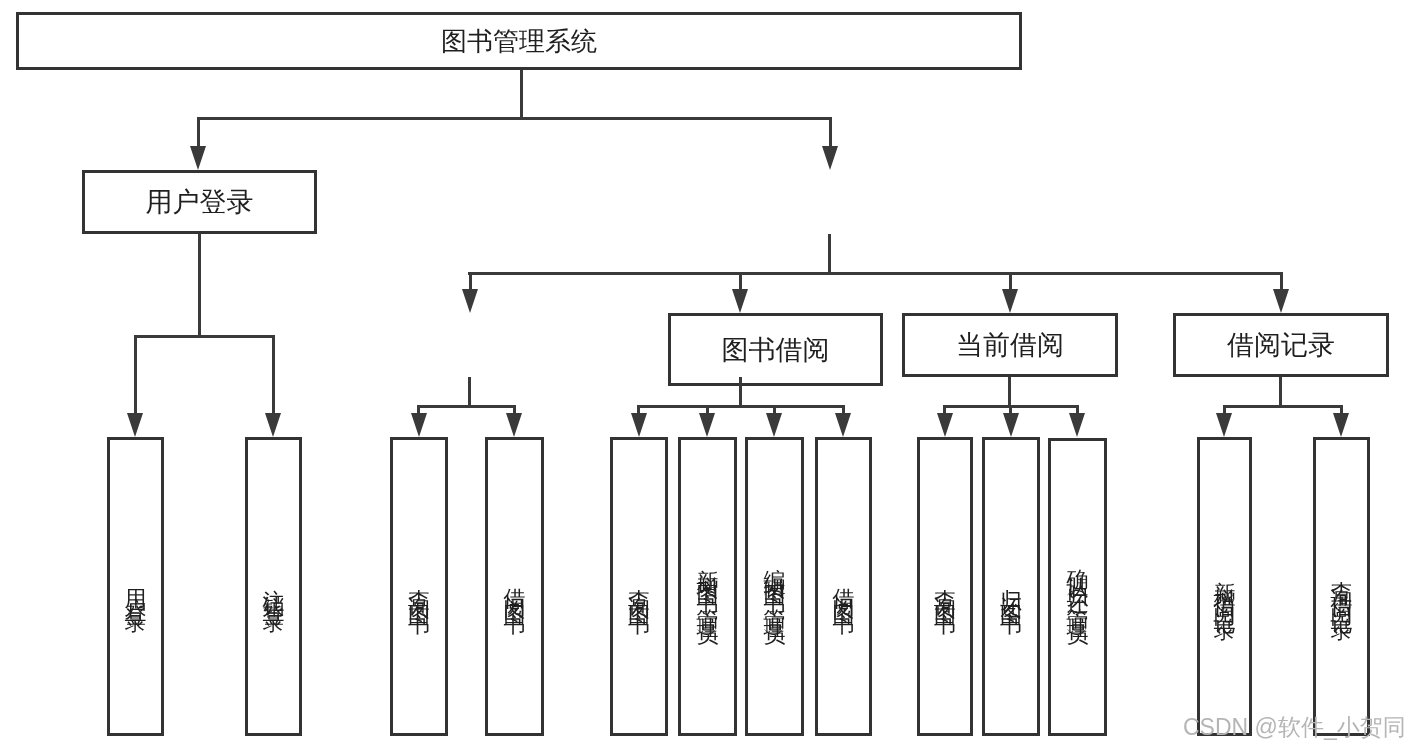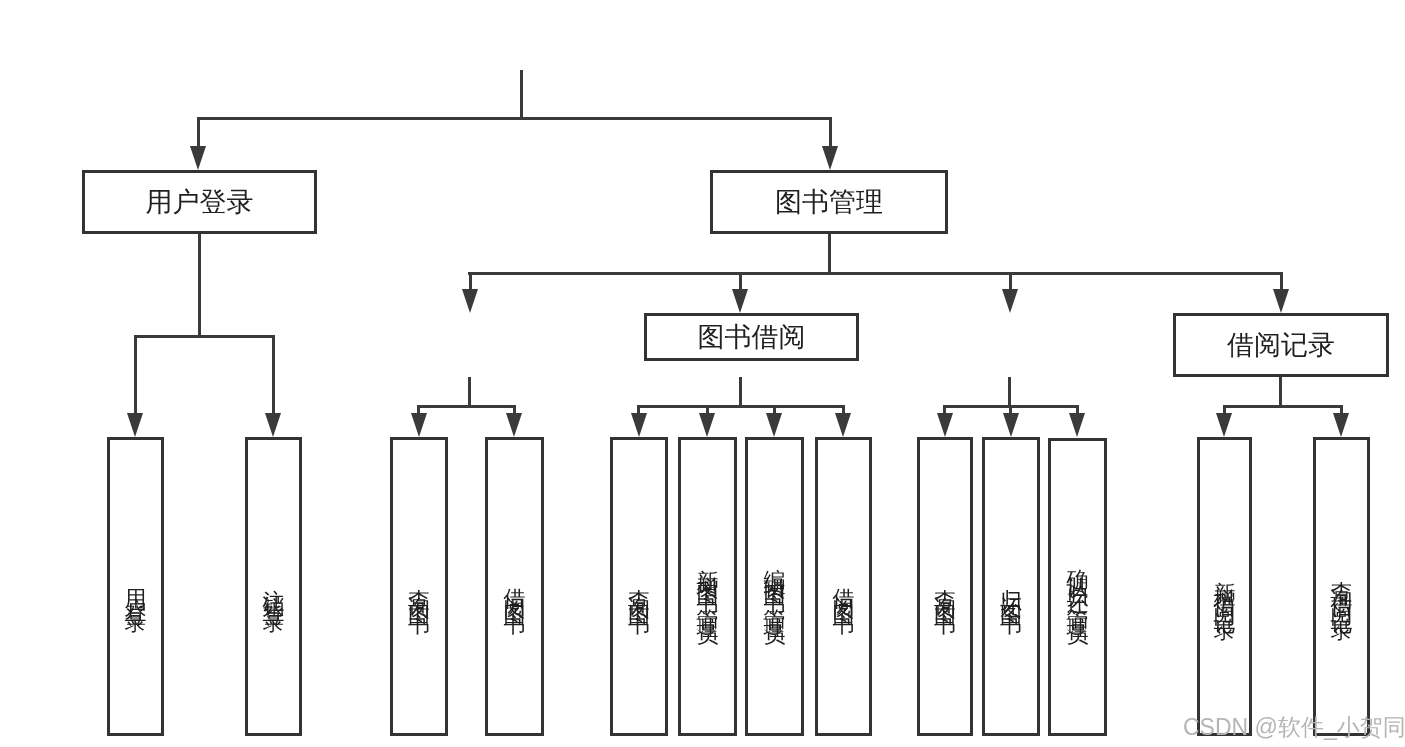--- a/index.html
+++ b/index.html
@@ -43,55 +43,58 @@
     color:#b5b5b5;
     white-space:nowrap;
     z-index:10;
   }
 </style>
 </head>
 <body>
 
 <div id="canvas">
 
+  <div class="box" style="left:16px;top:12px;width:1006px;height:58px;">
+    <span class="hlabel">图书管理系统</span>
+  </div>
 
   <div class="line" style="left:520px;top:70px;width:3px;height:49px;"></div>
   <div class="line" style="left:197px;top:117px;width:635px;height:3px;"></div>
   <div class="line" style="left:197px;top:117px;width:3px;height:31px;"></div>
   <div class="ah" style="left:190px;top:146px;"></div>
   <div class="line" style="left:829px;top:117px;width:3px;height:31px;"></div>
   <div class="ah" style="left:822px;top:146px;"></div>
 
   <div class="box" style="left:82px;top:170px;width:235px;height:64px;">
     <span class="hlabel2">用户登录</span>
-  </div>
-  <div class="box" style="left:710px;top:170px;width:238px;height:64px;">
-    <span class="hlabel2">图书管理</span>
   </div>
 
   <div class="line" style="left:198px;top:234px;width:3px;height:103px;"></div>
   <div class="line" style="left:134px;top:335px;width:141px;height:3px;"></div>
   <div class="line" style="left:134px;top:335px;width:3px;height:80px;"></div>
   <div class="ah" style="left:127px;top:413px;"></div>
   <div class="line" style="left:272px;top:335px;width:3px;height:80px;"></div>
   <div class="ah" style="left:265px;top:413px;"></div>
 
   <div class="line" style="left:828px;top:234px;width:3px;height:40px;"></div>
   <div class="line" style="left:468px;top:272px;width:814px;height:3px;"></div>
   <div class="line" style="left:469px;top:272px;width:3px;height:19px;"></div>
   <div class="ah" style="left:462px;top:289px;"></div>
   <div class="line" style="left:739px;top:272px;width:3px;height:19px;"></div>
   <div class="ah" style="left:732px;top:289px;"></div>
   <div class="line" style="left:1009px;top:272px;width:3px;height:19px;"></div>
   <div class="ah" style="left:1002px;top:289px;"></div>
   <div class="line" style="left:1280px;top:272px;width:3px;height:19px;"></div>
   <div class="ah" style="left:1273px;top:289px;"></div>
 
-  <div class="box" style="left:644px;top:313px;width:215px;height:48px;">
+  <div class="box" style="left:668px;top:313px;width:215px;height:73px;">
     <span class="hlabel2">图书借阅</span>
+  </div>
+  <div class="box" style="left:902px;top:313px;width:216px;height:64px;">
+    <span class="hlabel2">当前借阅</span>
   </div>
   <div class="box" style="left:1173px;top:313px;width:216px;height:64px;">
     <span class="hlabel2">借阅记录</span>
   </div>
 
   <div class="line" style="left:468px;top:377px;width:3px;height:30px;"></div>
   <div class="line" style="left:418px;top:405px;width:98px;height:3px;"></div>
   <div class="line" style="left:417px;top:405px;width:3px;height:10px;"></div>
   <div class="ah" style="left:411px;top:413px;"></div>
   <div class="line" style="left:513px;top:405px;width:3px;height:10px;"></div>

